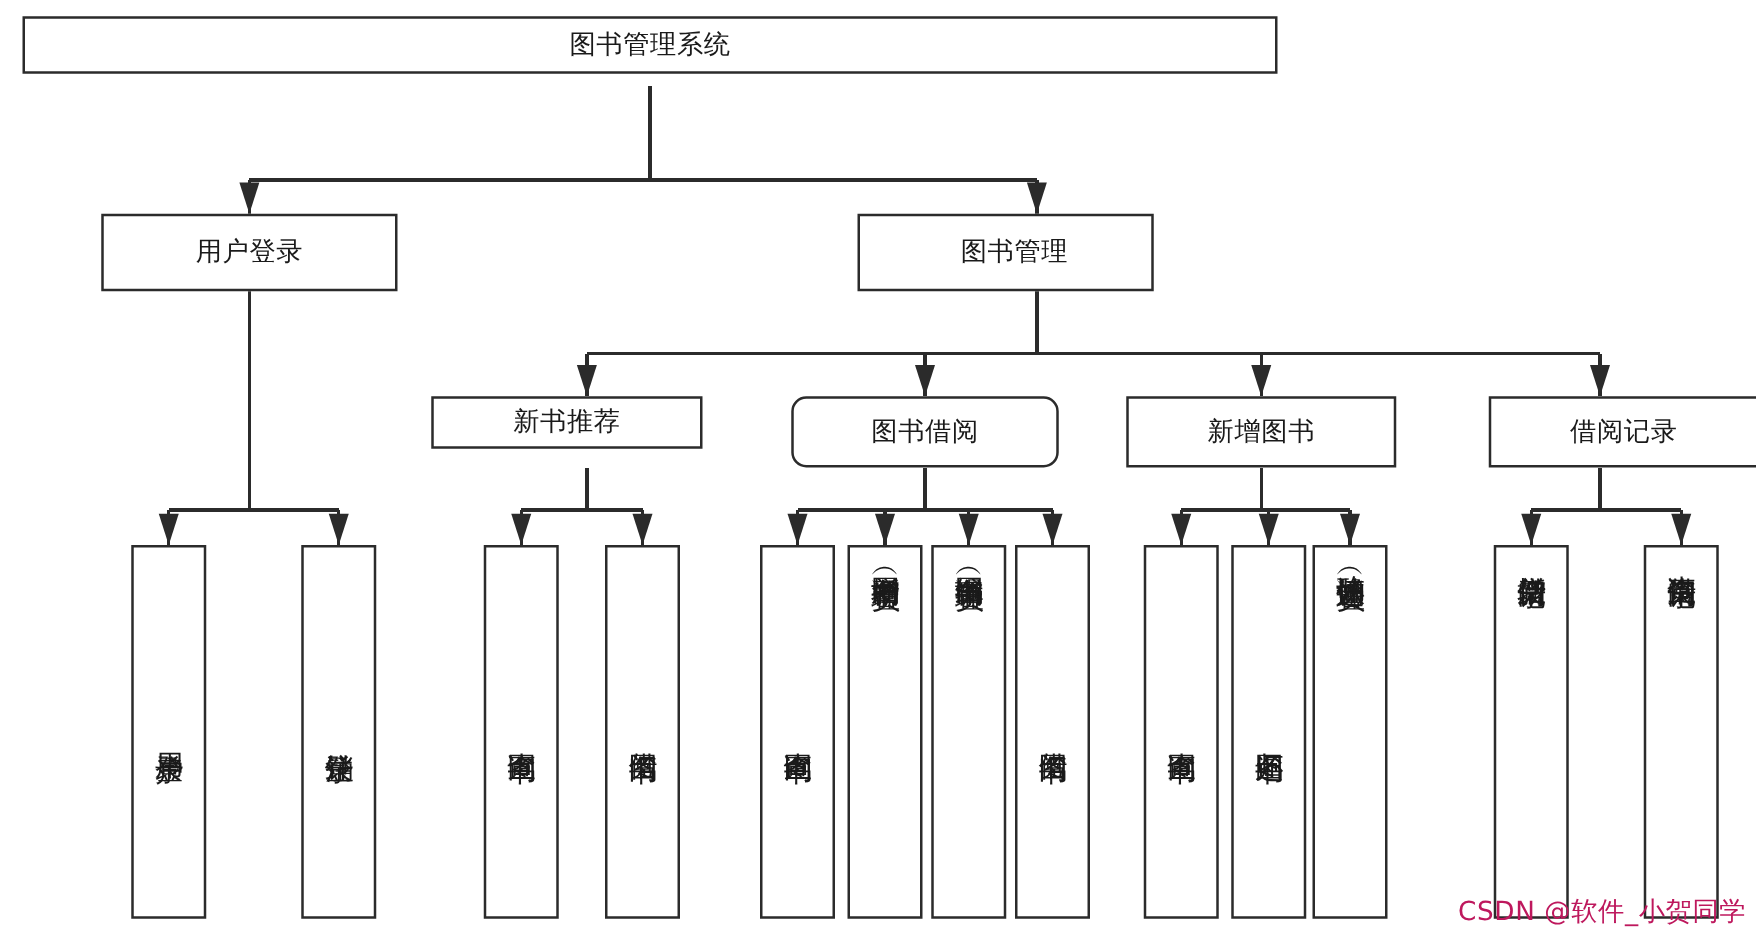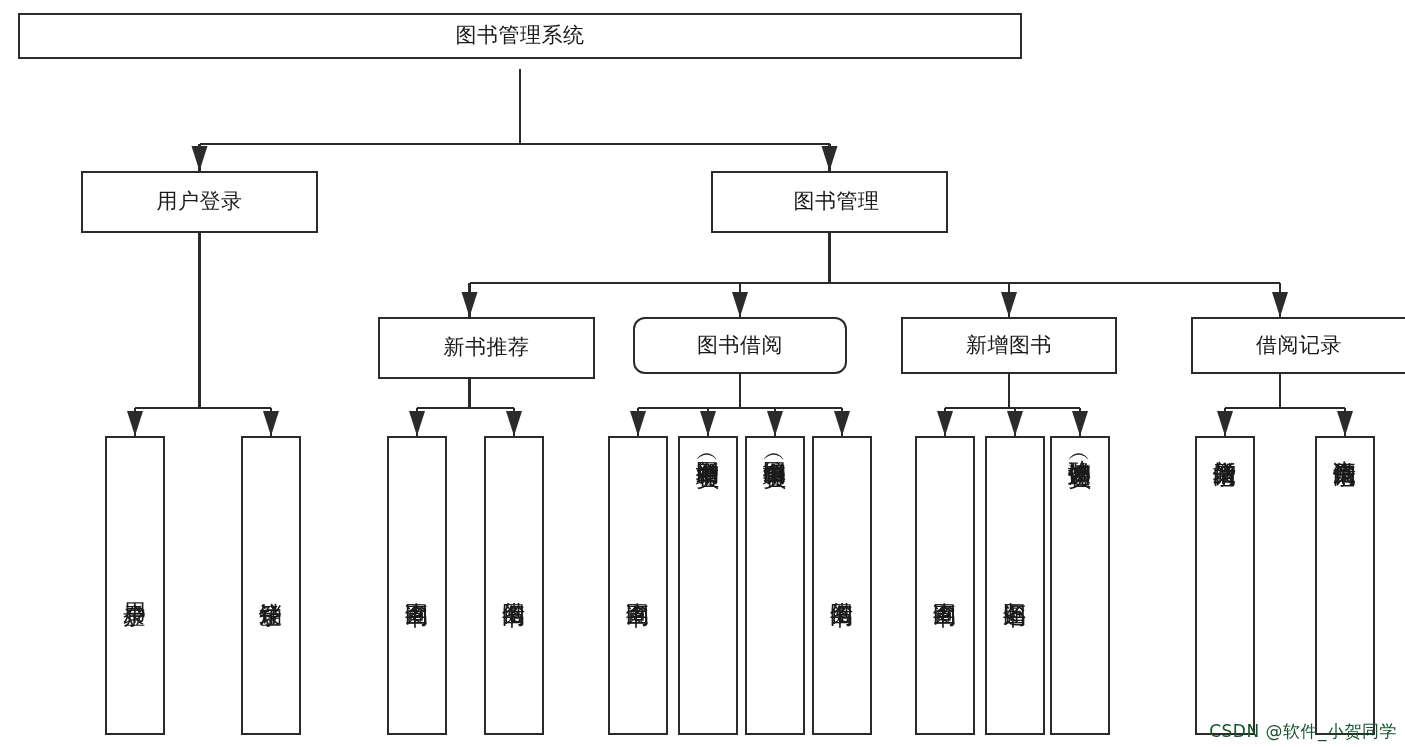--- a/index.html
+++ b/index.html
@@ -61,22 +61,22 @@
     padding-top: 4px;
   }
   .node-box.level-3.mid-text {
     align-items: center;
     padding-top: 0;
   }
   #watermark {
     position: absolute;
     right: 8px;
     bottom: 4px;
-    font-size: 17px;
-    color: #14532d;
+    font-size: 21px;
+    color: #be185d;
     letter-spacing: 0.5px;
     white-space: nowrap;
     pointer-events: none;
   }
 </style>
 </head>
 <body>
 
 <div id="diagram-root">
 
@@ -135,24 +135,24 @@
       <path d="M 1337 411 L 1353 411 L 1345 436 Z" fill="#2b2b2b"></path>
     </svg>
 
   <div id="nodes-layer">
       <div class="node-box level-0" style="left: 18px; top: 13px; width: 1004px; height: 46px;">
         <span class="node-label">图书管理系统</span>
       </div>
       <div class="node-box level-1" style="left: 81px; top: 171px; width: 237px; height: 62px;">
         <span class="node-label">用户登录</span>
       </div>
-      <div class="node-box level-1" style="left: 711px; top: 171px; width: 237px; height: 62px; padding-left: 14px;">
+      <div class="node-box level-1" style="left: 686px; top: 171px; width: 237px; height: 62px; padding-left: 14px;">
         <span class="node-label">图书管理</span>
       </div>
-      <div class="node-box level-2" style="left: 378px; top: 317px; width: 217px; height: 62px; text-align: center;">
+      <div class="node-box level-2" style="left: 345px; top: 317px; width: 217px; height: 42px; text-align: center;">
         <span class="node-label">新书推荐</span>
       </div>
       <div class="node-box level-2" style="left: 633px; top: 317px; width: 214px; height: 57px; border-radius: 12px;">
         <span class="node-label">图书借阅</span>
       </div>
       <div class="node-box level-2" style="left: 901px; top: 317px; width: 216px; height: 57px;">
         <span class="node-label">新增图书</span>
       </div>
       <div class="node-box level-2" style="left: 1191px; top: 317px; width: 216px; height: 57px;">
         <span class="node-label">借阅记录</span>

